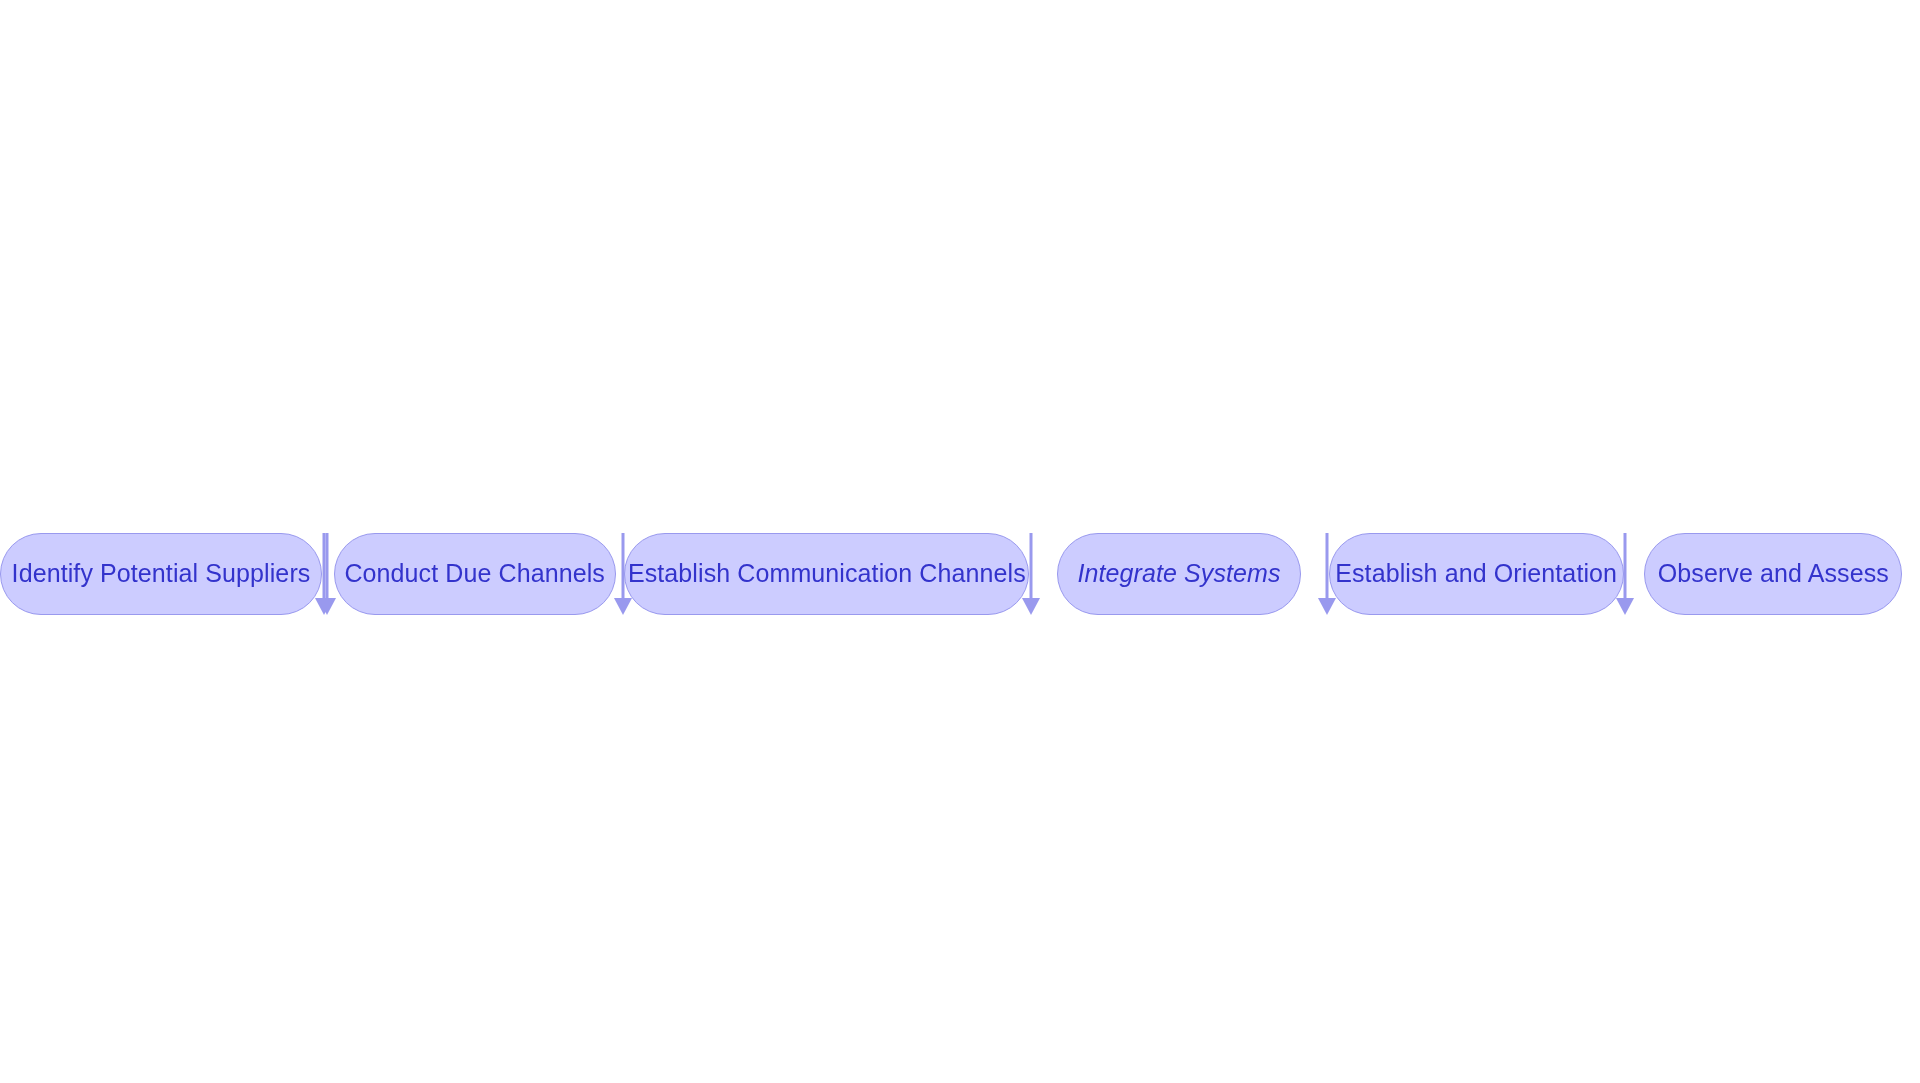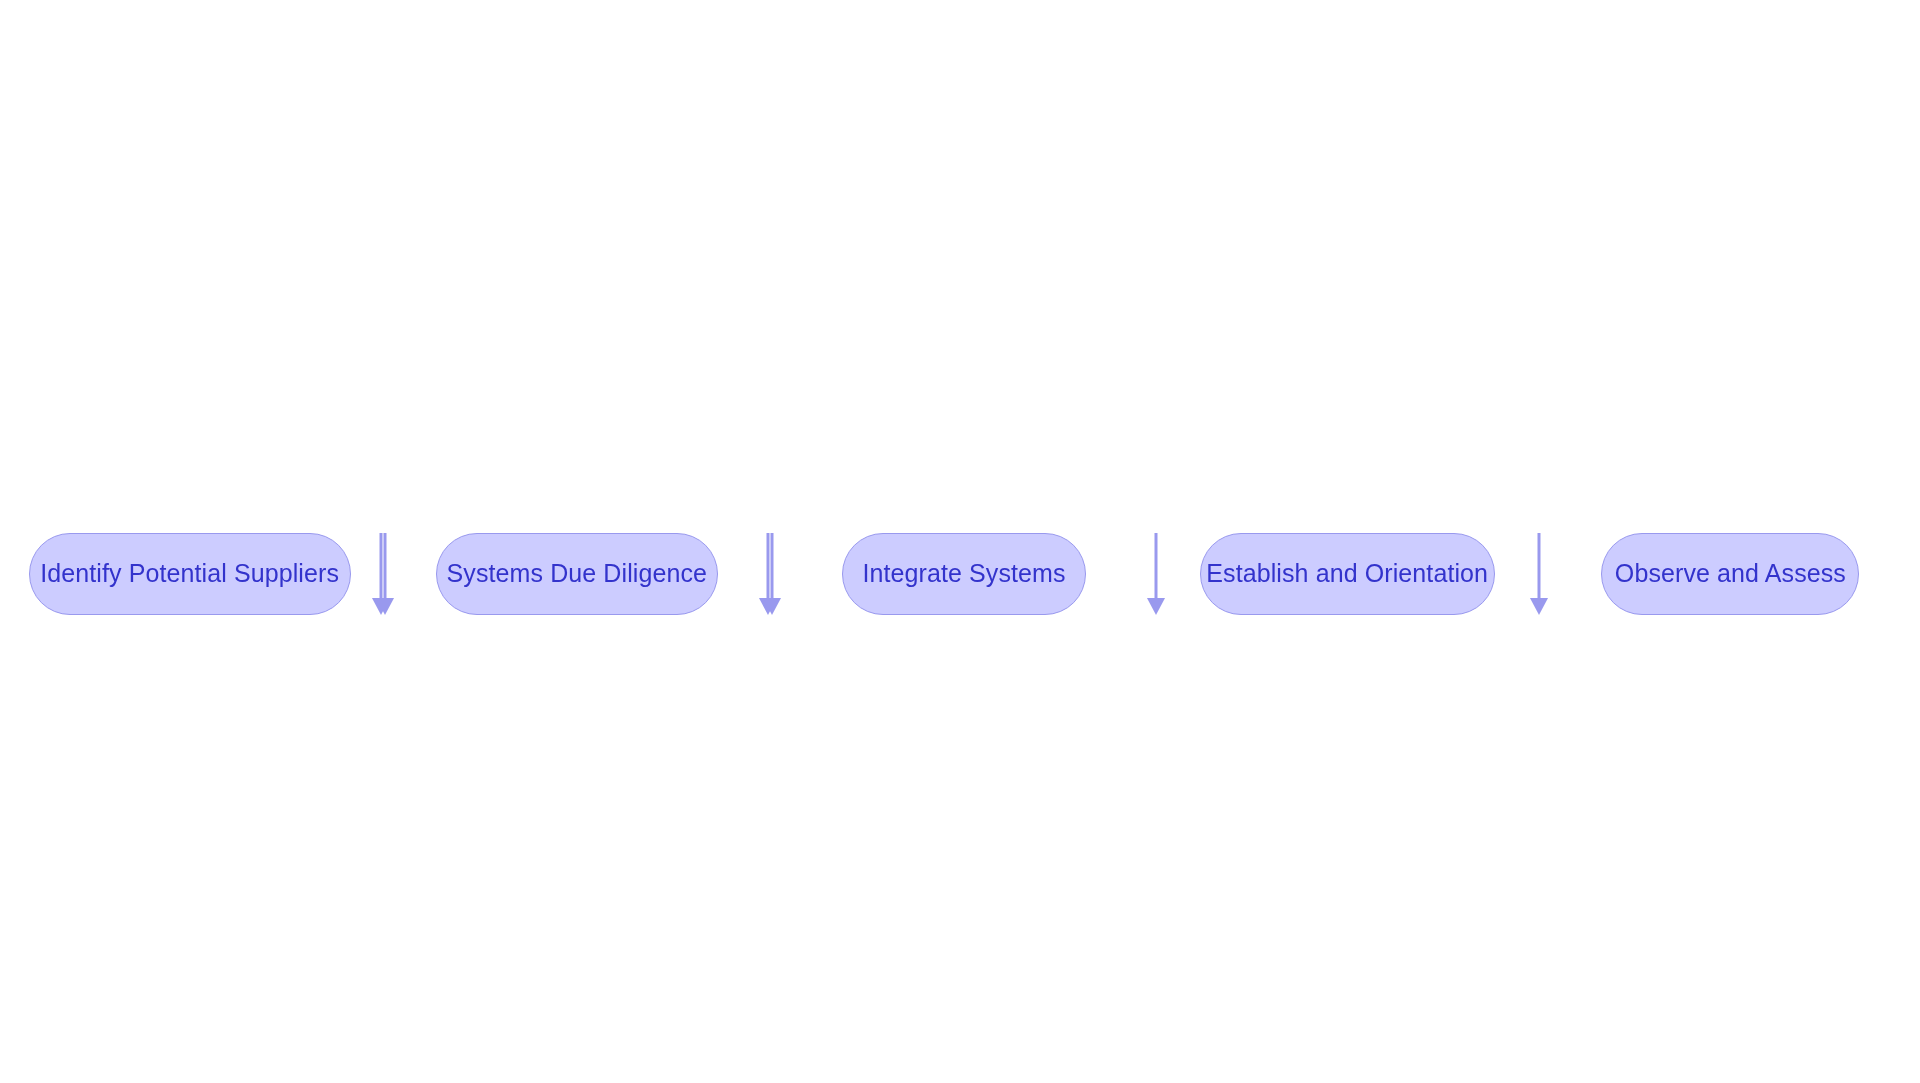--- a/index.html
+++ b/index.html
@@ -103,35 +103,40 @@
     <span class="connector-arrowhead"></span>
   </div>
 
   <div class="connector">
     <span class="connector-line"></span>
     <span class="connector-arrowhead"></span>
   </div>
 
   <div class="node-row">
     <div class="flow-node" style="width:282px;">
-      <span class="flow-node-label">Systems Due Diligence</span>
+      <span class="flow-node-label">Conduct Due Channels</span>
     </div>
   </div>
   <div class="connector">
     <span class="connector-line"></span>
     <span class="connector-arrowhead"></span>
   </div>
 
+  <div class="node-row">
+    <div class="flow-node" style="width:405px;">
+      <span class="flow-node-label">Establish Communication Channels</span>
+    </div>
+  </div>
   <div class="connector">
     <span class="connector-line"></span>
     <span class="connector-arrowhead"></span>
   </div>
 
   <div class="node-row">
-    <div class="flow-node" style="width:244px;">
+    <div class="flow-node" style="width:244px;font-style:italic;">
       <span class="flow-node-label">Integrate Systems</span>
     </div>
   </div>
   <div class="connector">
     <span class="connector-line"></span>
     <span class="connector-arrowhead"></span>
   </div>
 
   <div class="node-row">
     <div class="flow-node" style="width:295px;">

